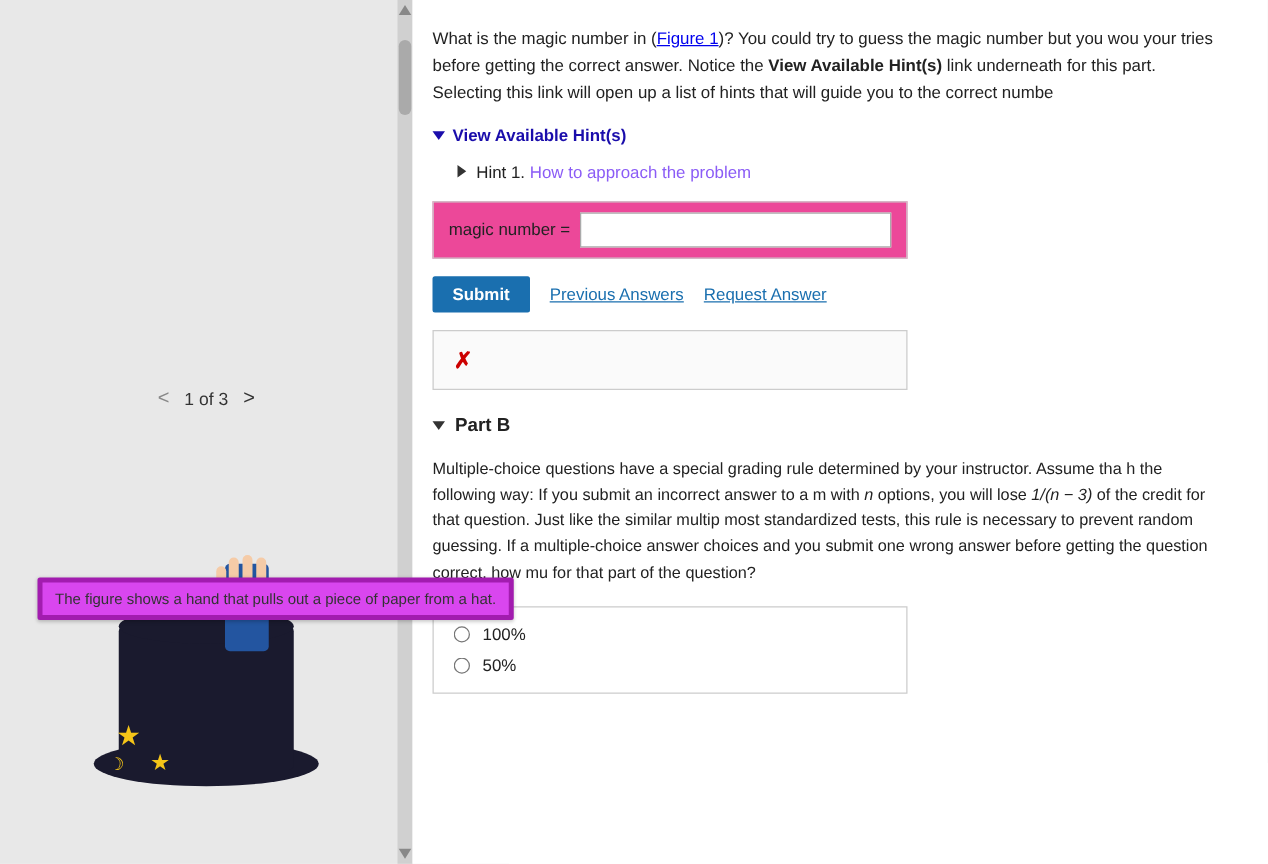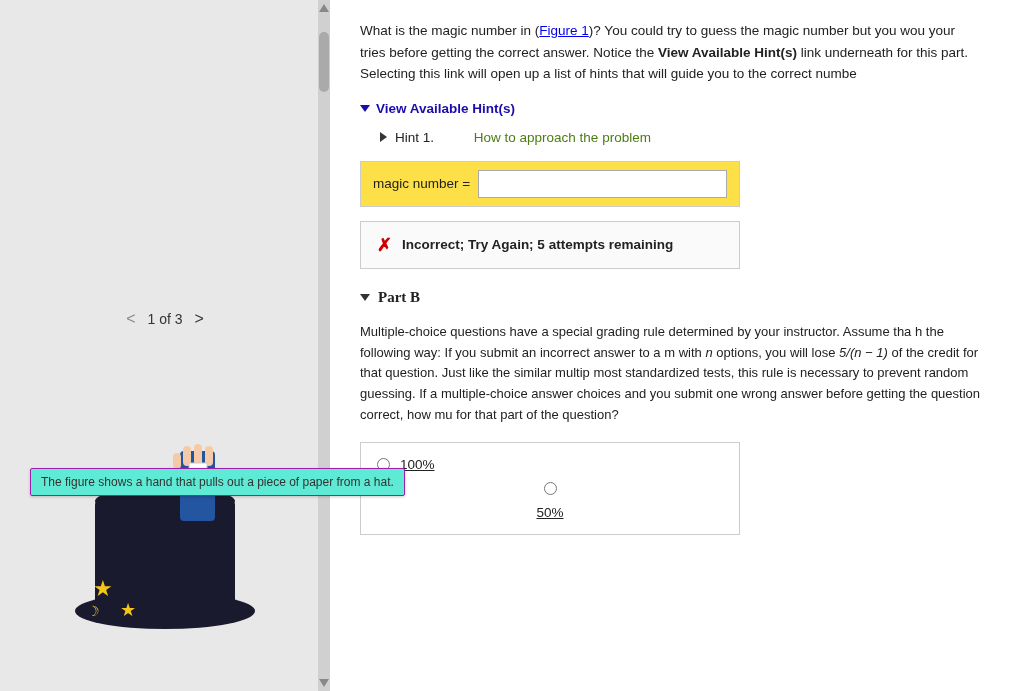--- a/index.html
+++ b/index.html
@@ -97,36 +97,36 @@
       height: 220px;
       position: relative;
       margin-bottom: 10px;
     }
 
     
     .tooltip-box {
       position: absolute;
       left: 30px;
       bottom: 195px;
-      background: #5eead4;
-      border: 1px solid #a21caf;
+      background: #d946ef;
+      border: 4px solid #a21caf;
       padding: 6px 10px;
       font-size: 12px;
       color: #333;
       border-radius: 2px;
       white-space: nowrap;
       z-index: 10;
       box-shadow: 0 1px 3px rgba(0,0,0,0.2);
     }
 
     
     .right-panel {
       flex: 1;
       background: white;
-      padding: 20px 30px 20px 30px;
+      padding: 20px 30px 20px 16px;
       overflow-y: auto;
       position: relative;
     }
 
     .intro-text {
       font-size: 13.5px;
       color: #222;
       line-height: 1.6;
       margin-bottom: 16px;
     }
@@ -174,35 +174,34 @@
       border-left: 7px solid #333;
       margin-top: 2px;
       flex-shrink: 0;
     }
 
     .hint-label {
       font-weight: normal;
     }
 
     .hint-link {
-      color: #4d7c0f;
+      color: #8b5cf6;
       text-decoration: none;
-      margin-left: 36px;
     }
 
     
     .input-row {
       display: flex;
       align-items: center;
       gap: 8px;
       margin-bottom: 14px;
       margin-top: 10px;
       border: 1px solid #ccc;
       padding: 8px 12px;
-      background: #fde047;
+      background: #ec4899;
       width: 380px;
     }
 
     .input-label {
       font-size: 13.5px;
       color: #222;
       white-space: nowrap;
     }
 
     .input-field {
@@ -269,21 +268,20 @@
 
     
     .part-b-header {
       display: flex;
       align-items: center;
       gap: 8px;
       font-size: 15px;
       font-weight: bold;
       color: #222;
       margin-bottom: 16px;
-      font-family: Liberation Serif, serif;
     }
 
     .part-b-content {
       font-size: 13px;
       color: #222;
       line-height: 1.6;
       margin-bottom: 16px;
     }
 
     .radio-options {
@@ -293,26 +291,24 @@
       width: 380px;
     }
 
     .radio-option {
       display: flex;
       align-items: center;
       gap: 10px;
       margin-bottom: 10px;
       font-size: 13.5px;
       color: #222;
-      text-decoration: underline;
     }
 
     .radio-option:last-child {
       margin-bottom: 0;
-      flex-direction: column;
     }
 
     .radio-option input[type="radio"] {
       accent-color: #333;
     }
 
     
     .hat-svg {
       width: 200px;
       height: 220px;
@@ -386,35 +382,39 @@
       </span>
     </div>
 
   </div>
 
   <div class="input-row">
     <span class="input-label">magic number =</span>
     <input class="input-field" type="text" value="" style="">
   </div>
 
+  <div class="button-row">
+    <button class="submit-btn">Submit</button>
+    <button class="link-btn">Previous Answers</button>
+    <button class="link-btn">Request Answer</button>
+  </div>
 
   <div class="error-box">
     <span class="x-icon">✗</span>
-    <span class="error-text">Incorrect; Try Again; 5 attempts remaining</span>
   </div>
 
   <div class="part-b-header">
     <span class="triangle-down" style="border-top-color:#333;"></span>
     <span>Part B</span>
   </div>
 
   <div class="part-b-content">
     Multiple-choice questions have a special grading rule determined by your instructor. Assume tha
     h the following way: If you submit an incorrect answer to a m
-    with <em>n</em> options, you will lose <em>5/(n − 1)</em> of the credit for that question. Just like the similar multip
+    with <em>n</em> options, you will lose <em>1/(n − 3)</em> of the credit for that question. Just like the similar multip
     most standardized tests, this rule is necessary to prevent random guessing. If a multiple-choice
     answer choices and you submit one wrong answer before getting the question correct, how mu
     for that part of the question?
   </div>
 
   <div class="radio-options">
     <div class="radio-option">
       <input type="radio" name="part-b-answer" value="100" style="">
       <label>100%</label>
     </div>

